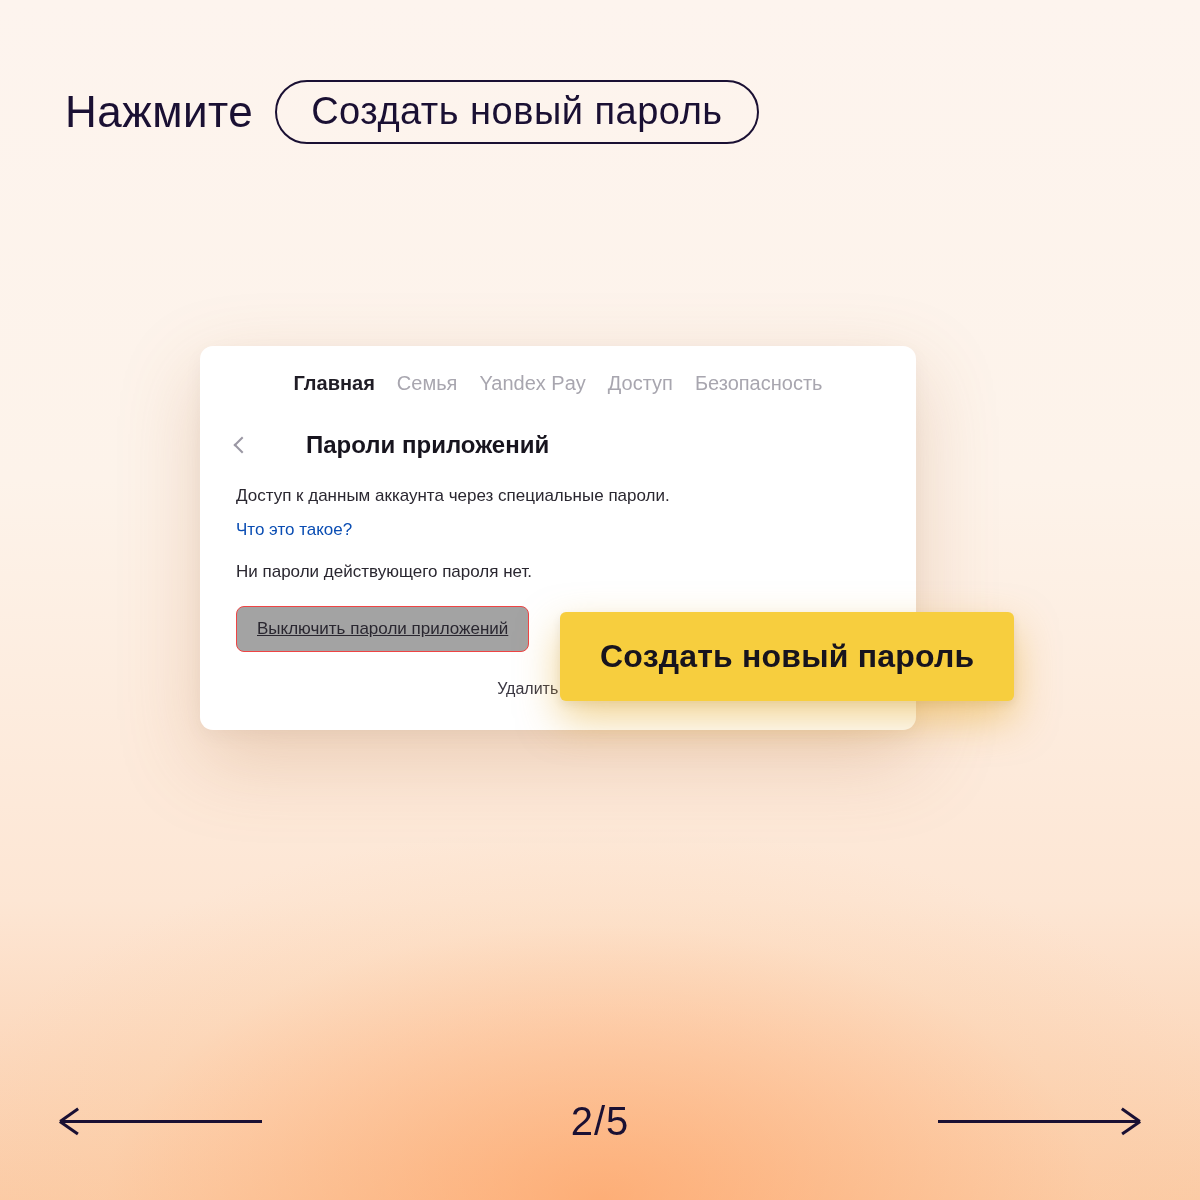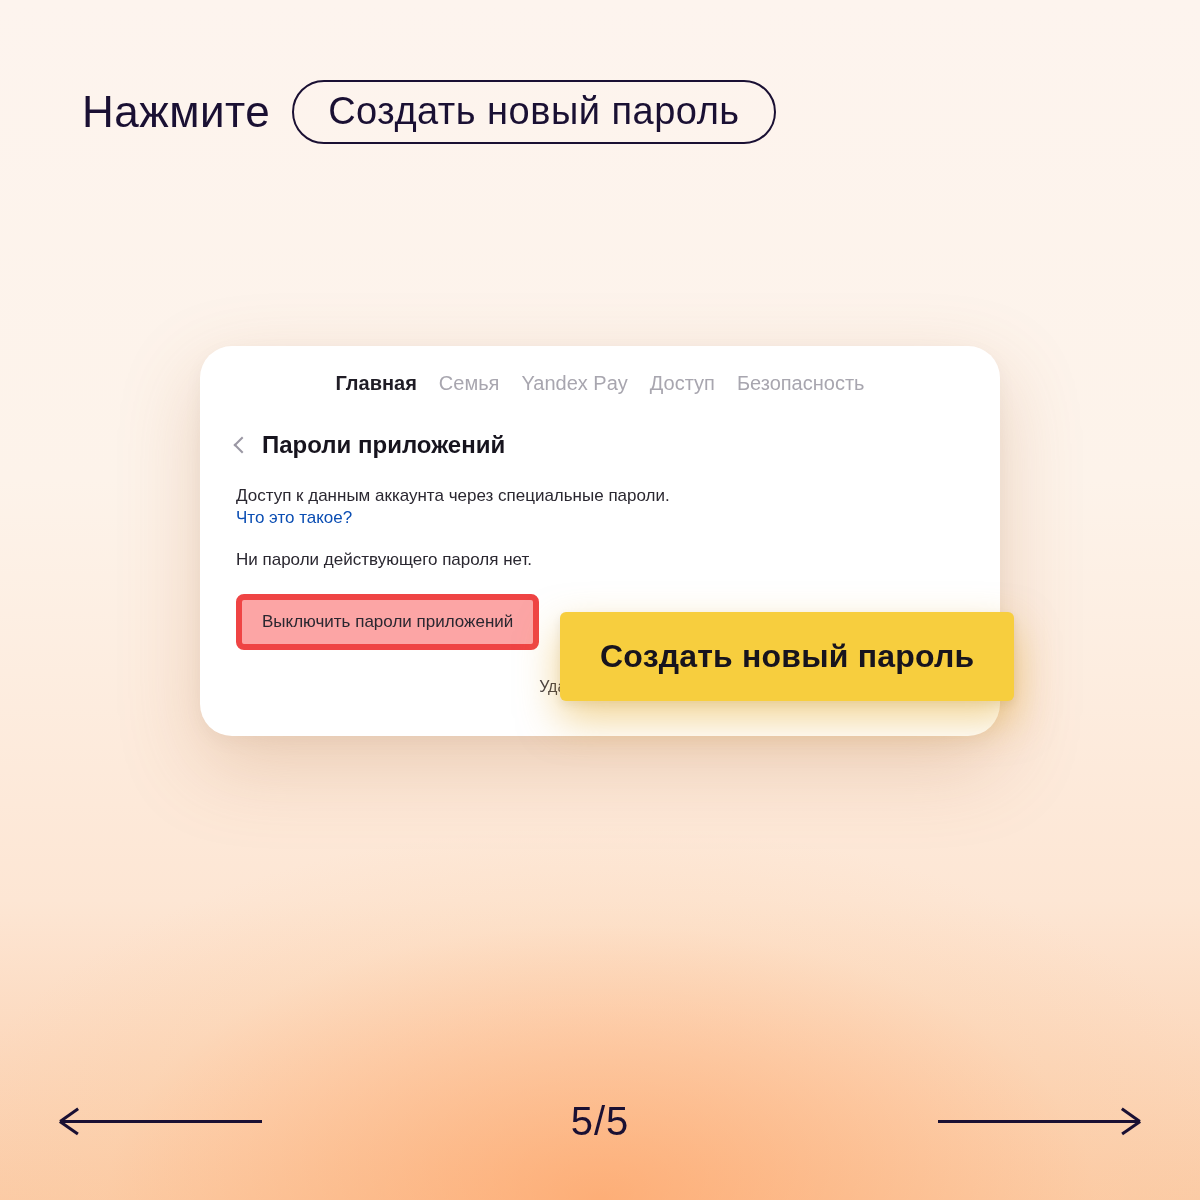--- a/index.html
+++ b/index.html
@@ -10,21 +10,21 @@
       radial-gradient(ellipse 900px 500px at 50% 100%, rgba(255,150,80,0.55), rgba(255,200,150,0.15) 55%, rgba(255,230,210,0) 75%),
       linear-gradient(180deg, #fdf4ee 0%, #fdf3ea 40%, #fde6d4 75%, #fbcba6 100%);
     position: relative;
     overflow: hidden;
   }
 
   
   .instruction {
     position: absolute;
     top: 80px;
-    left: 82px;
+    left: 65px;
     display: flex;
     align-items: center;
     gap: 22px;
   }
   .instruction-verb {
     font-size: 44px;
     font-weight: 400;
     color: #1a1033;
     letter-spacing: 0.5px;
   }
@@ -36,25 +36,25 @@
     color: #1a1033;
     letter-spacing: 0.5px;
     line-height: 1;
   }
 
   
   .card {
     position: absolute;
     top: 346px;
     left: 200px;
-    width: 800px;
+    width: 716px;
     background: #fff;
-    border-radius: 32px;
+    border-radius: 13px;
     box-shadow: 0 30px 80px rgba(180,110,60,0.25), 0 6px 20px rgba(0,0,0,0.04);
-    padding: 26px 36px 40px;
+    padding: 26px 36px 32px;
   }
 
   .tabs {
     display: flex;
     justify-content: center;
     gap: 22px;
     font-size: 20px;
     color: #a8a6af;
     font-weight: 500;
     margin-bottom: 36px;
@@ -72,53 +72,55 @@
     width: 12px; height: 12px;
     border-left: 2.5px solid #9a97a3;
     border-bottom: 2.5px solid #9a97a3;
     transform: rotate(45deg);
     margin-right: 4px;
   }
   .section-title {
     font-size: 24px;
     font-weight: 700;
     color: #17141e;
+    margin-left: 44px;
   }
 
   .desc {
     font-size: 17px;
     color: #2a2730;
     line-height: 1.35;
   }
   .whatis {
     color: #0a4db3;
     font-size: 17px;
-    margin-top: 0;
+    margin-top: 12px;
     display: inline-block;
     cursor: pointer;
   }
   .empty {
     margin-top: 22px;
     font-size: 17px;
     color: #2a2730;
   }
 
   .actions {
     margin-top: 24px;
     display: flex;
     align-items: center;
   }
   .btn-outline {
-    border: 6px solid #ef4444;
-    background: #fca5a5;
+    border: 1px solid #ef4444;
+    background: #a3a3a3;
     border-radius: 8px;
     padding: 12px 20px;
     font-size: 17px;
     color: #2a2730;
     cursor: pointer;
+    text-decoration: underline;
   }
 
   
   .cta {
     position: absolute;
     top: 612px;
     left: 560px;
     background: #f7ce3e;
     color: #17141e;
     font-size: 32px;
@@ -203,15 +205,15 @@
     <button class="btn-outline">Выключить пароли приложений</button>
   </div>
 
   <div class="delete">Удалить аккаунт</div>
 </div>
 
 <div class="cta">Создать новый пароль</div>
 
 <div class="pager">
   <div class="arrow left"></div>
-  <div class="page-num">5/5</div>
+  <div class="page-num">2/5</div>
   <div class="arrow right"></div>
 </div>
 
 </body></html>

